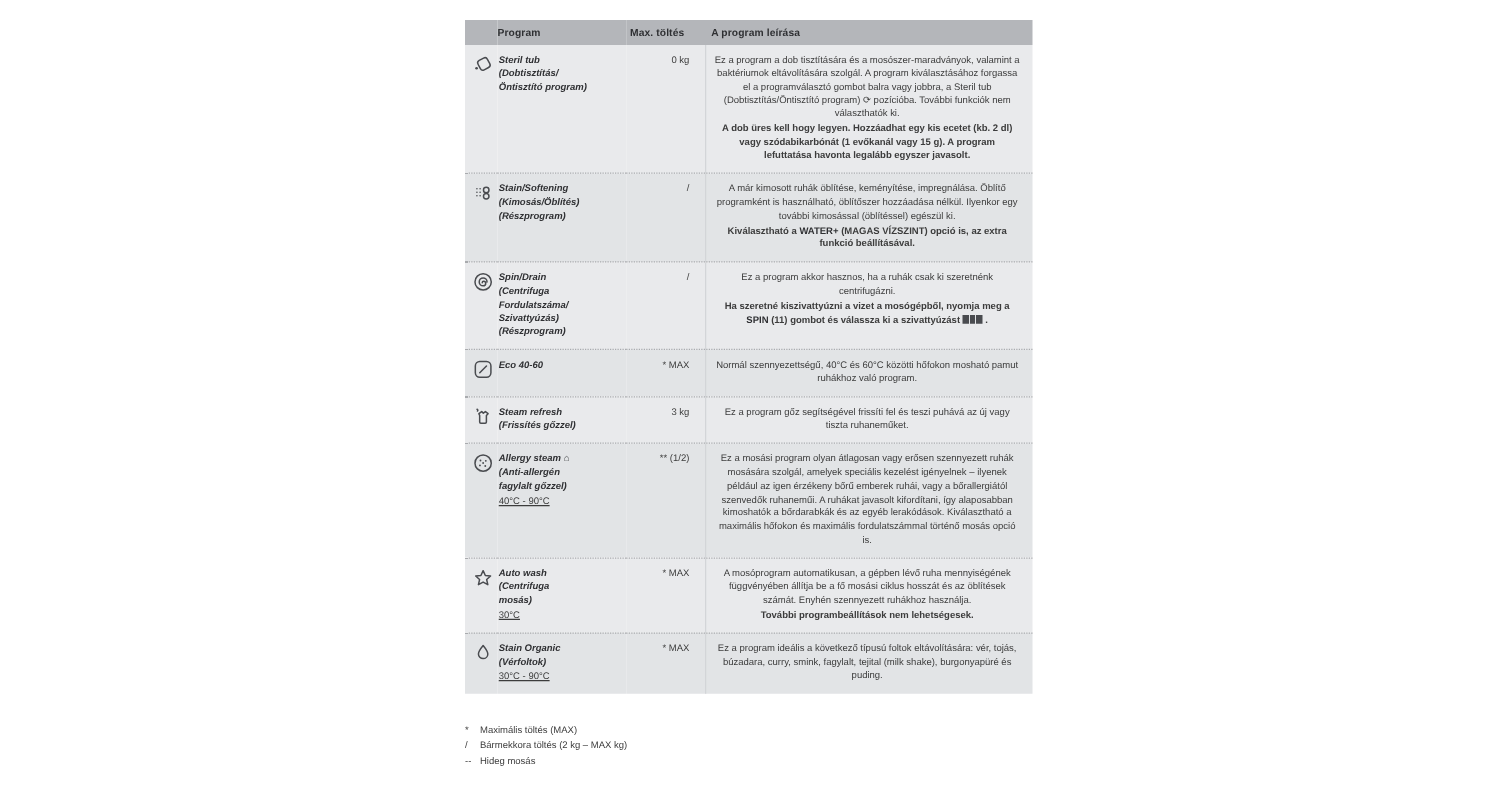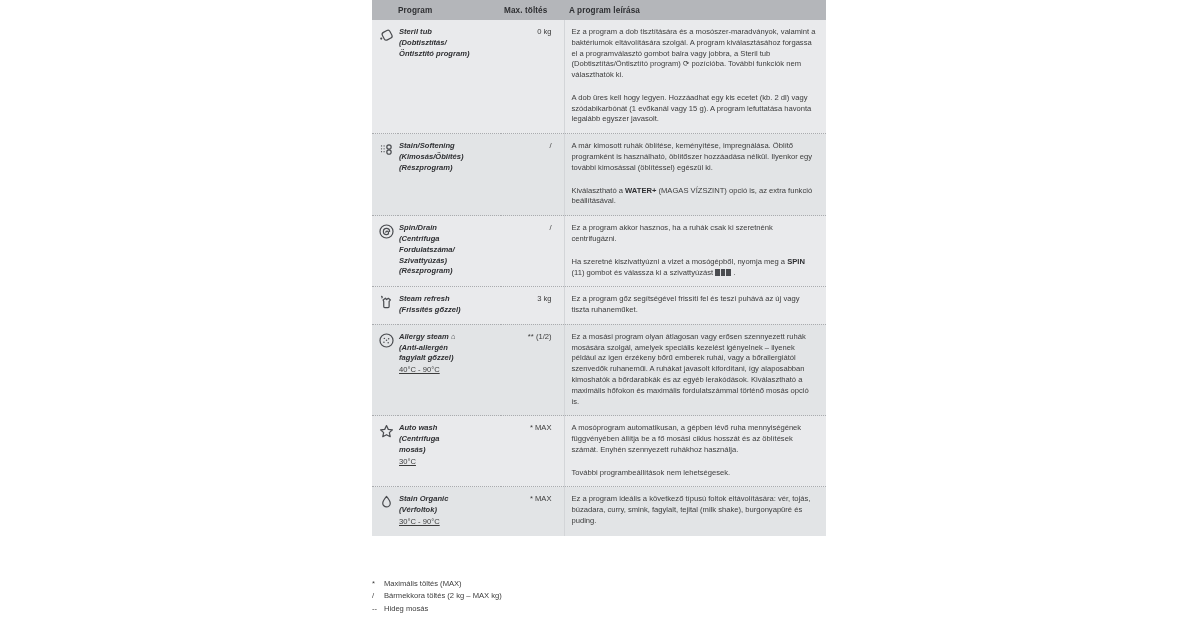--- a/index.html
+++ b/index.html
@@ -17,21 +17,21 @@
 
   .page {
     position: relative;
     width: 1200px;
     height: 630px;
   }
 
   .table-wrap {
     position: absolute;
     left: 372px;
-    top: 0px;
+    top: 16px;
     width: 528px;
   }
 
   table.prog {
     border-collapse: collapse;
     width: 454px;
     table-layout: fixed;
   }
 
   table.prog col.c-icon   { width: 26px; }
@@ -93,20 +93,21 @@
   td.cell-load {
     text-align: right;
     padding-right: 12px;
     font-size: 7.6px;
     white-space: nowrap;
   }
   td.cell-desc {
     padding-left: 7px;
     padding-right: 10px;
     border-left: 1px solid #d3d5d8;
+    text-align: center;
   }
 
   
   tbody tr.sep-top > td {
     border-top: 1px dotted #a9abae;
   }
 
   .pname {
     font-weight: bold;
     color: #2f3033;
@@ -117,21 +118,21 @@
     display: block;
     font-weight: normal;
     color: #3c3c3c;
     margin-top: 1px;
     text-decoration: underline;
   }
 
   .desc p {
     margin: 0 0 0 0;
   }
-  .desc p + p { margin-top: 12px; }
+  .desc p + p { margin-top: 1px; font-weight: bold; }
 
   b, strong { color: #2f3033; }
 
   
   .mini-sym {
     display: inline-block;
     vertical-align: -1px;
   }
 
   .blockglyph {
@@ -241,20 +242,33 @@
               <span class="pname">Fordulatszáma/</span>
               <span class="pname">Szivattyúzás)</span>
               <span class="pname">(Részprogram)</span>
             </td>
             <td class="cell-load">/</td>
             <td class="cell-desc desc">
               <p>Ez a program akkor hasznos, ha a ruhák csak ki szeretnénk centrifugázni.</p>
               <p>Ha szeretné kiszivattyúzni a vizet a mosógépből, nyomja meg a <b>SPIN</b> (11) gombot és válassza ki a szivattyúzást <span class="blockglyph"></span> .</p>
             </td>
           </tr>
+          <tr class="alt sep-top">
+            <td class="cell-icon"><span class="mini-sym"><svg class="icon-svg" width="17" height="17" viewBox="0 0 24 24" fill="none" stroke="#4a4c50" stroke-width="1.7" stroke-linecap="round" stroke-linejoin="round">
+                  <rect x="3.2" y="3.2" width="17.6" height="17.6" rx="5"></rect>
+                  <path d="M8.2 15.8 15.8 8.2"></path>
+                </svg></span></td>
+            <td class="cell-name">
+              <span class="pname">Eco 40-60</span>
+            </td>
+            <td class="cell-load">* MAX</td>
+            <td class="cell-desc desc">
+              <p>Normál szennyezettségű, 40°C és 60°C közötti hőfokon mosható pamut ruhákhoz való program.</p>
+            </td>
+          </tr>
           <tr class=" sep-top">
             <td class="cell-icon"><span class="mini-sym"><svg class="icon-svg" width="17" height="17" viewBox="0 0 24 24" fill="none" stroke="#4a4c50" stroke-width="1.7" stroke-linecap="round" stroke-linejoin="round">
                   <path d="M7.2 8.4 10.4 6l1.8 1.8L14.6 6l3 2.4-1.9 2.1v7.2c0 .8-.6 1.4-1.4 1.4H9.5c-.8 0-1.4-.6-1.4-1.4v-7.2z"></path>
                   <path d="M5.6 5.4c.9-.6.3-1.6-.5-2"></path>
                 </svg></span></td>
             <td class="cell-name">
               <span class="pname">Steam refresh</span>
               <span class="pname">(Frissítés gőzzel)</span>
             </td>
             <td class="cell-load">3 kg</td>

